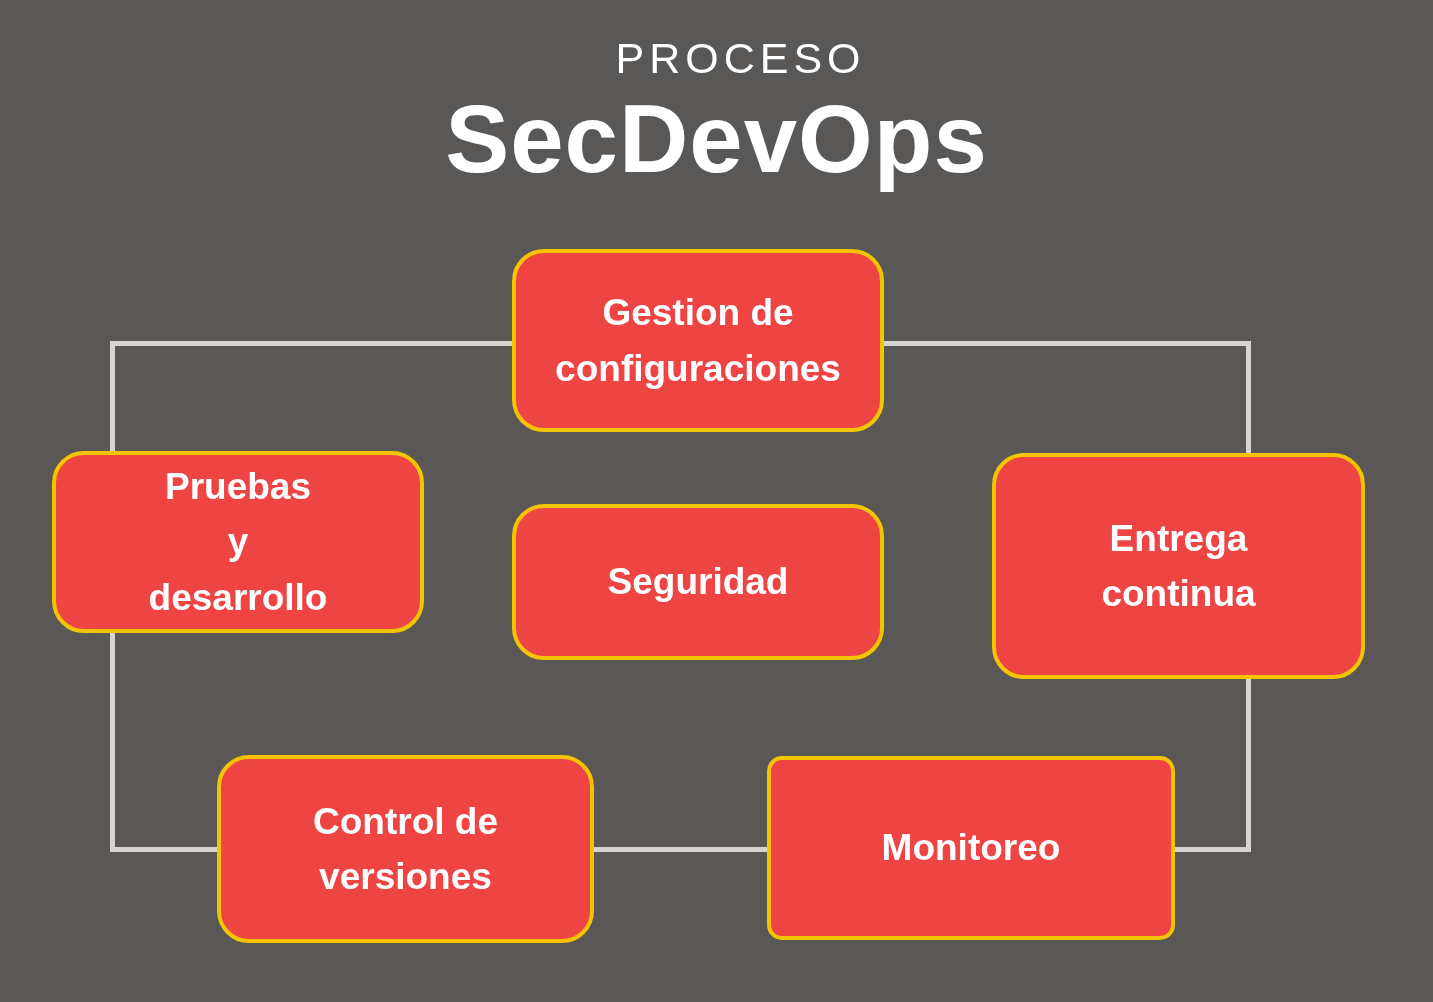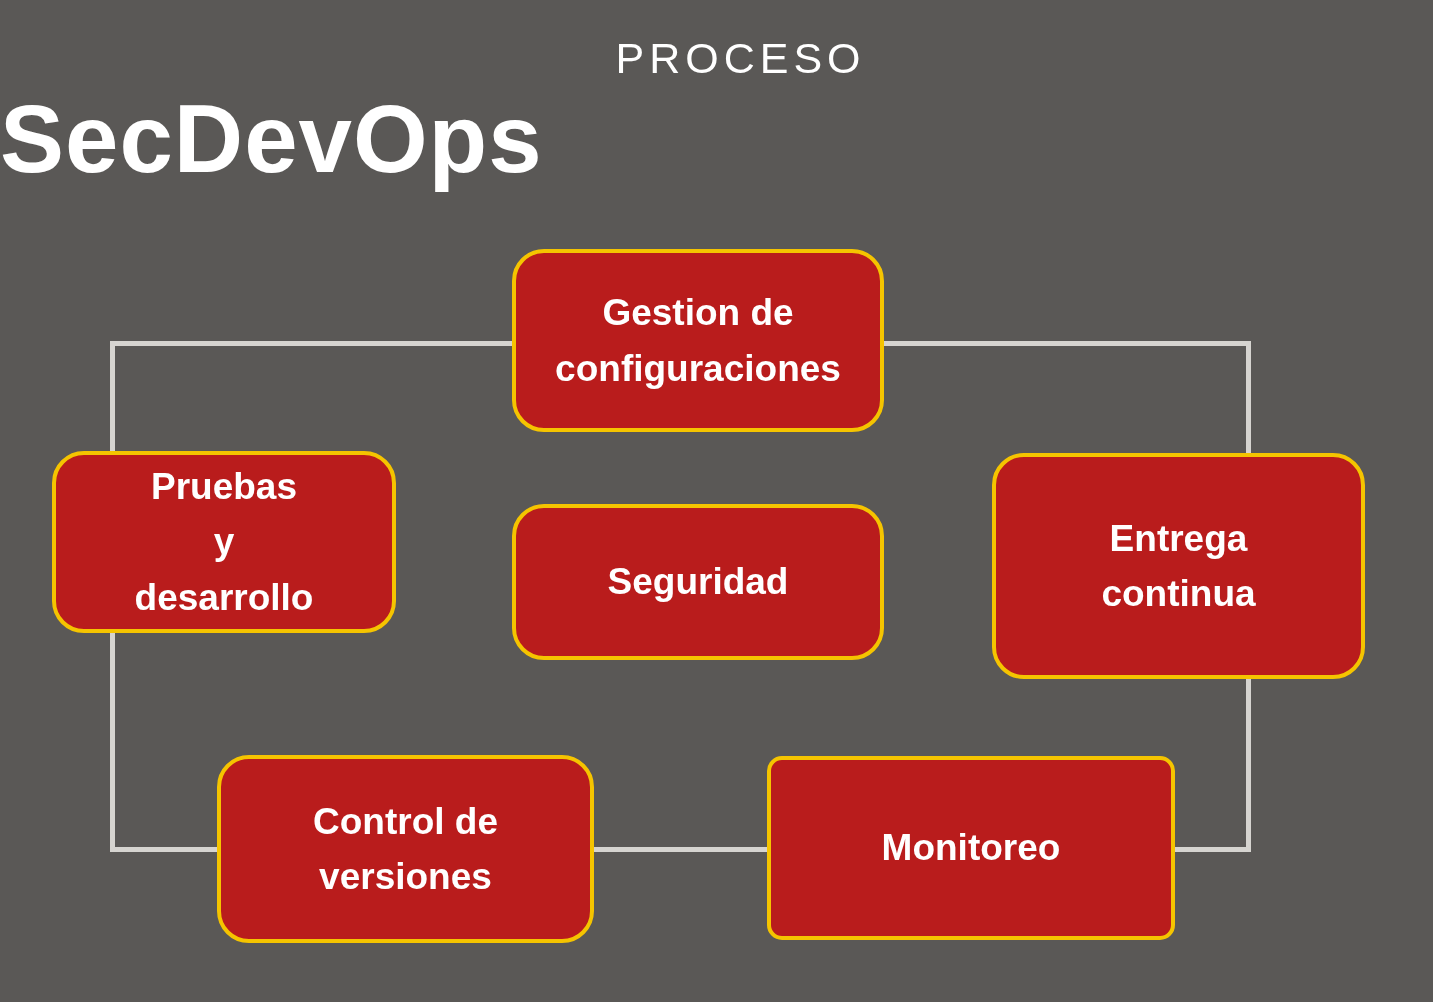--- a/index.html
+++ b/index.html
@@ -25,57 +25,58 @@
     font-size: 43px;
     font-weight: 400;
     letter-spacing: 5px;
     padding-left: 48px;
   }
   .title-main {
     position: absolute;
     top: 84px;
     left: 0;
     right: 0;
+    text-align: center;
     color: #ffffff;
     font-size: 96px;
     font-weight: 700;
     letter-spacing: 1px;
   }
   .connector-frame {
     position: absolute;
     left: 110px;
     top: 341px;
     width: 1141px;
     height: 511px;
     border: 5px solid #d6d4d0;
     box-sizing: border-box;
     z-index: 1;
   }
   .node {
     position: absolute;
     z-index: 2;
-    background: #b91c1c;
+    background: #ef4444;
     border: 4px solid #f5c400;
     border-radius: 32px;
     box-sizing: border-box;
     display: flex;
     align-items: center;
     justify-content: center;
     text-align: center;
     color: #ffffff;
     font-size: 37px;
     font-weight: 700;
     line-height: 1.5;
   }
   .node-label {
     white-space: pre-line;
     padding: 0 10px;
   }
   .node-gestion   { left: 512px; top: 249px; width: 372px; height: 183px; }
-  .node-pruebas   { left:  52px; top: 451px; width: 344px; height: 182px; }
+  .node-pruebas   { left:  52px; top: 451px; width: 372px; height: 182px; }
   .node-seguridad { left: 512px; top: 504px; width: 372px; height: 156px; }
   .node-entrega   { left: 992px; top: 453px; width: 373px; height: 226px; }
   .node-control   { left: 217px; top: 755px; width: 377px; height: 188px; align-items: center; }
   .node-monitoreo { left: 767px; top: 756px; width: 408px; height: 184px; border-radius: 15px; }
 </style>
 </head>
 <body>
 
 <div class="canvas">
 

